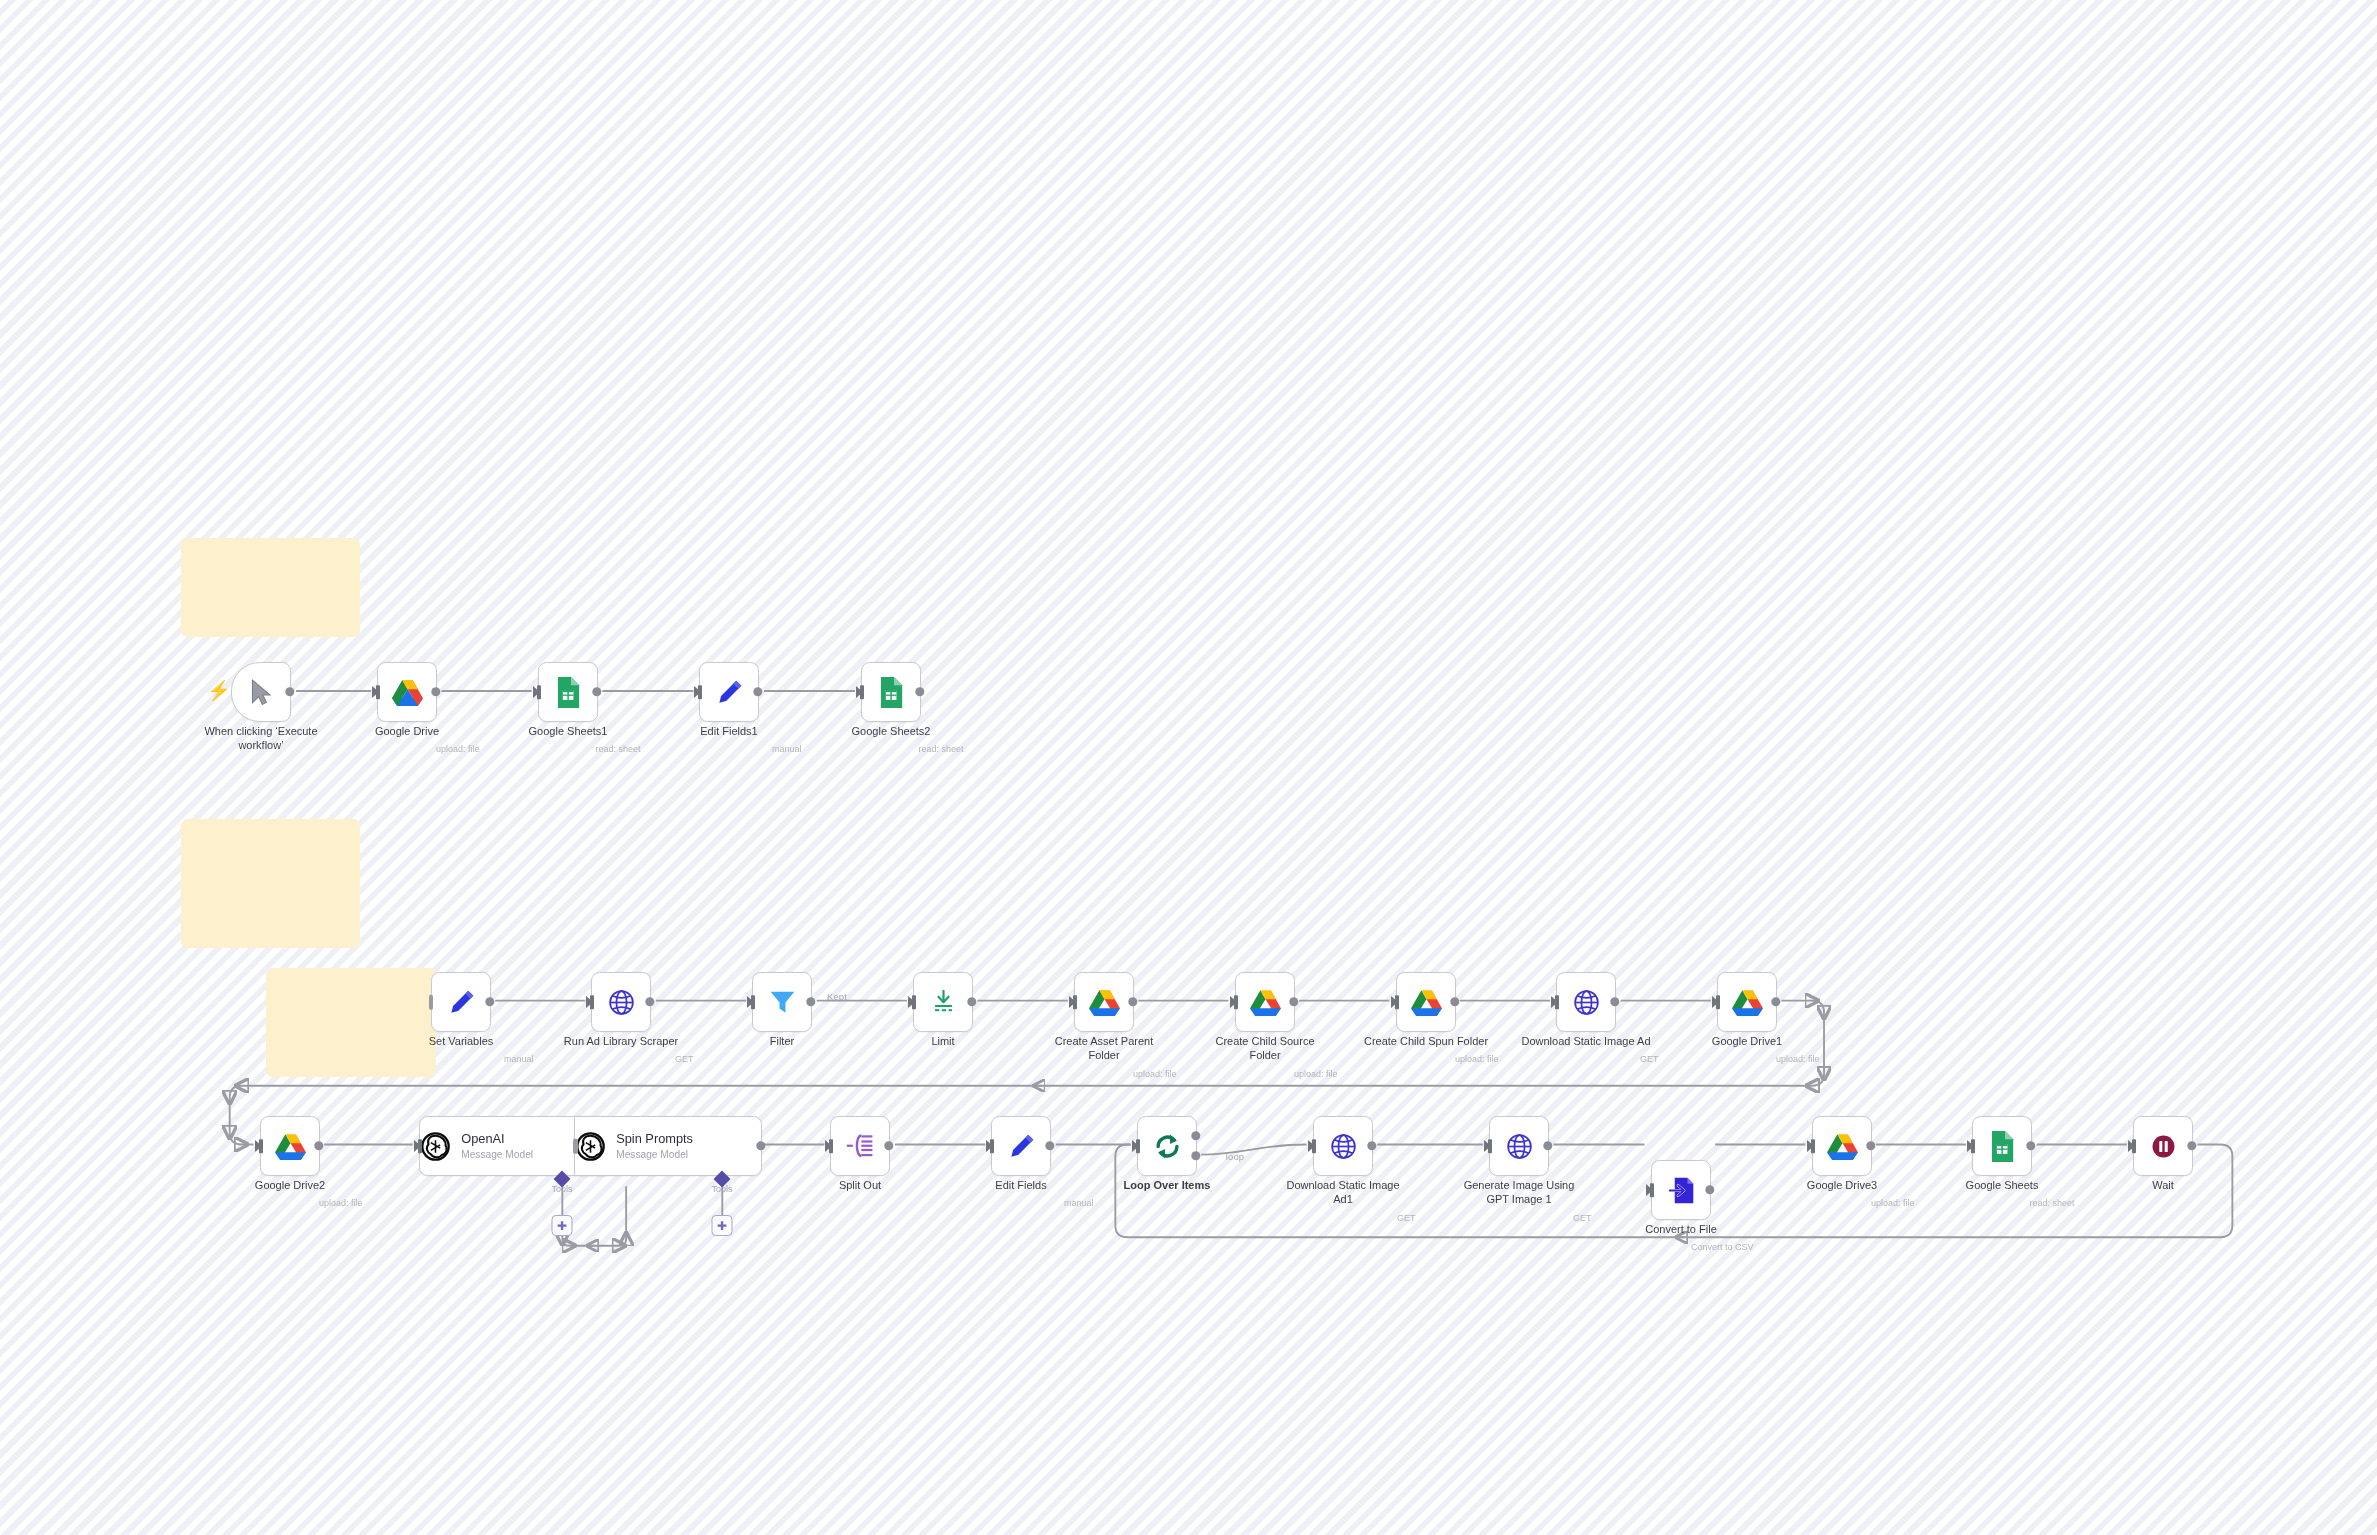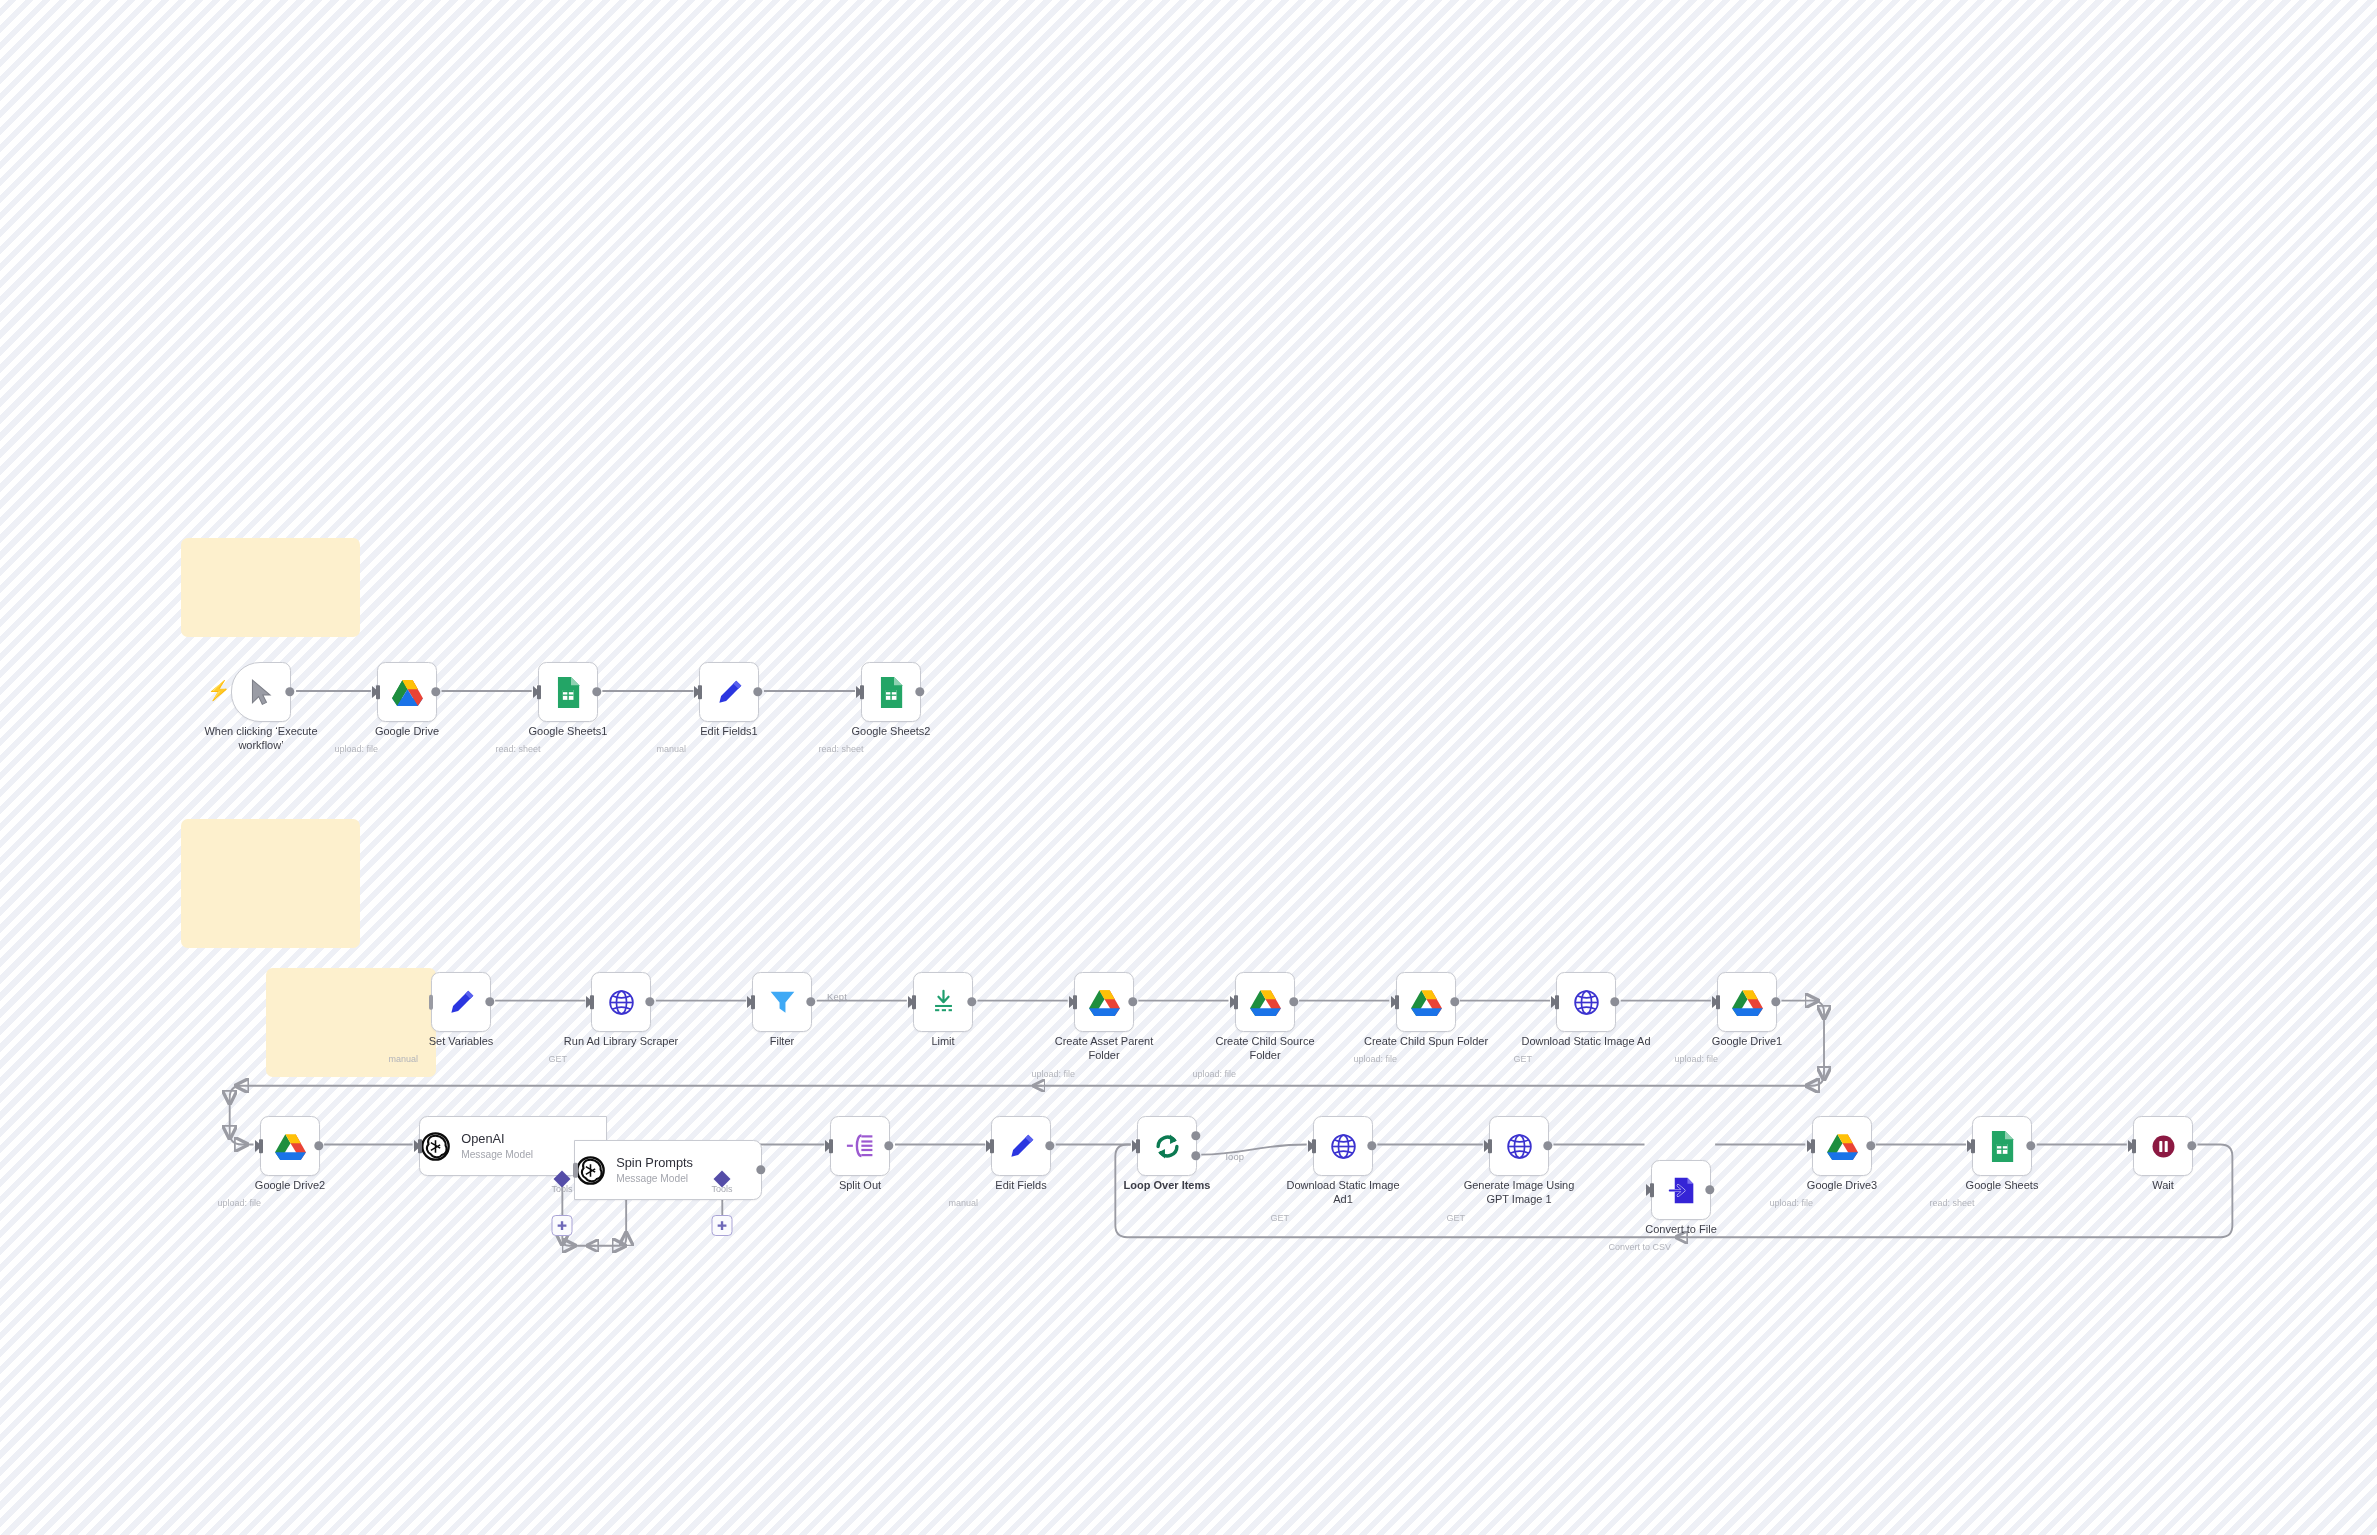--- a/index.html
+++ b/index.html
@@ -114,21 +114,21 @@
     font-size: 11px;
     color: #3c3d47;
     line-height: 1.25;
     white-space: pre-line;
   }
   .subcaption {
     position: absolute;
     left: 50%;
     transform: translateX(-50%);
     width: 145px;
-    text-align: left;
+    text-align: right;
     font-size: 9px;
     color: #b2b4bb;
     line-height: 1.2;
   }
 
   
   .port {
     position: absolute;
     width: 9.4px; height: 9.4px;
     background: #8b8d96;
@@ -572,21 +572,21 @@
           <path d="M14 15 L26 22 M14 25 L26 18 M20 12 L20 28" fill="none" stroke="#0b0b0b" stroke-width="2"></path>
         </svg>
       </span>
       <div class="wide-text">
         <div class="wide-title">OpenAI</div>
         <div class="wide-sub">Message Model</div>
       </div>
     </div>
   </div>
 
-  <div class="node wide joined-left" style="left:574px; top:1116px;margin-top:24px;">
+  <div class="node wide joined-left" style="left:574px; top:1116px;">
     <div class="box">
       <div class="in-stub" style="left:-1.7px;"></div>
       <span>
         <svg class="icon" width="31" height="31" viewBox="0 0 40 40">
           <circle cx="20" cy="20" r="17" fill="none" stroke="#0b0b0b" stroke-width="3"></circle>
           <path d="M20 6 C12 6 9 12 11 17 C7 21 9 28 14 30 C17 35 25 35 28 31 C34 30 36 23 33 19 C34 13 28 6 20 6 Z" fill="none" stroke="#0b0b0b" stroke-width="2.6"></path>
           <path d="M14 15 L26 22 M14 25 L26 18 M20 12 L20 28" fill="none" stroke="#0b0b0b" stroke-width="2"></path>
         </svg>
       </span>
       <div class="wide-text">

